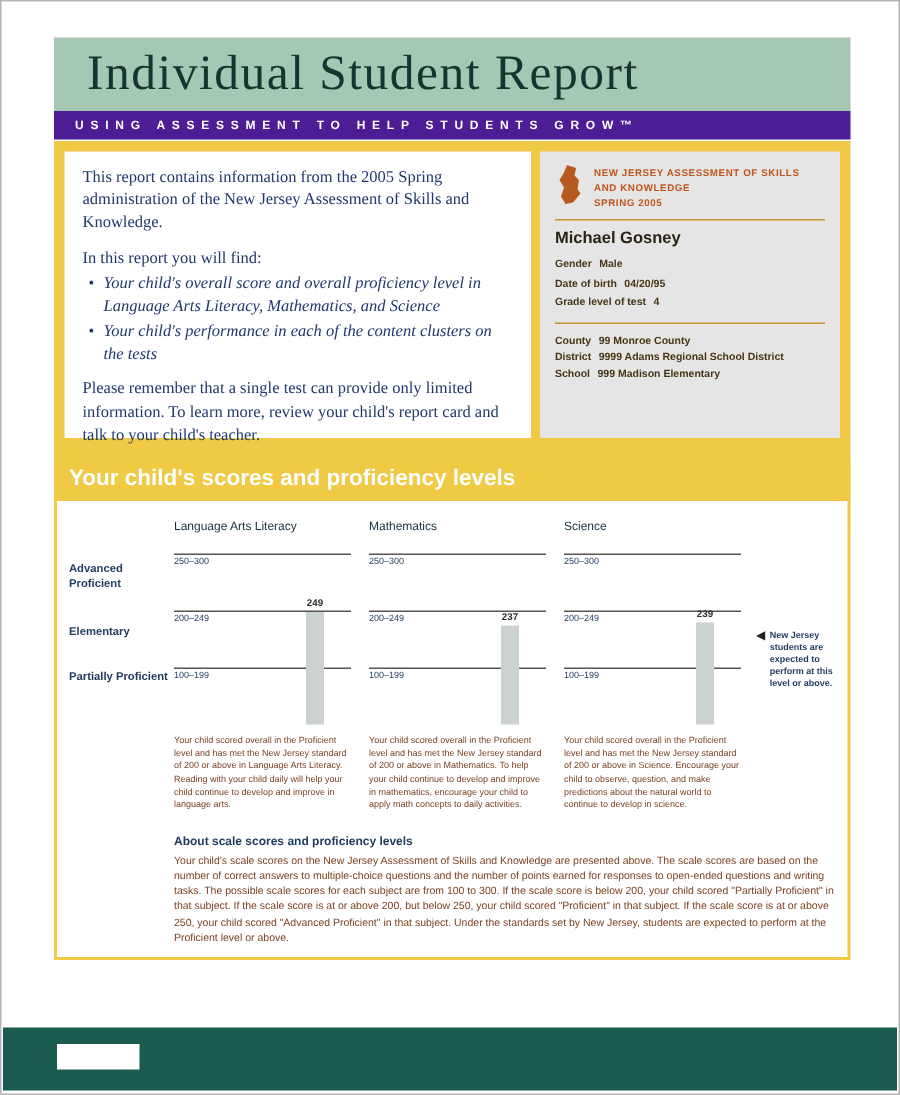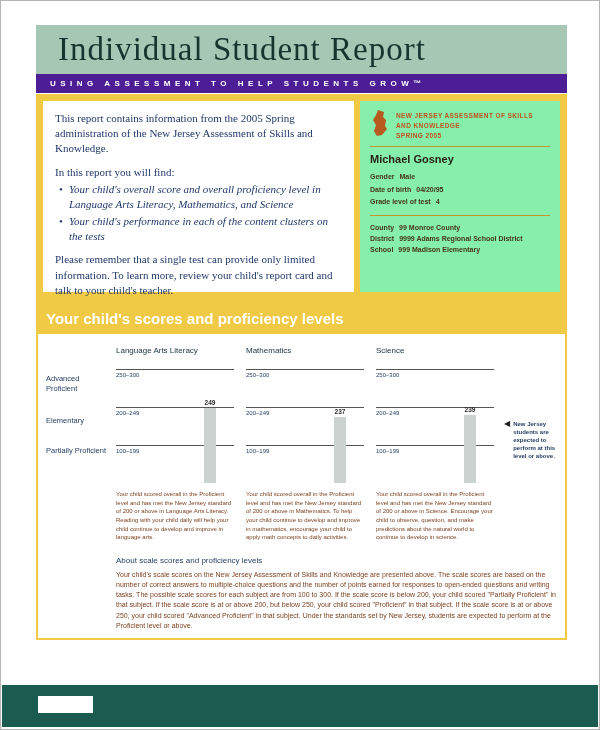--- a/index.html
+++ b/index.html
@@ -18,39 +18,39 @@
   .top-gold{position:absolute;left:35px;top:93px;width:531px;height:261px;background:#f0c945}
   .intro-box{position:absolute;left:7px;top:7px;width:311px;height:191px;background:#ffffff;
     padding:10px 12px;box-sizing:border-box;font-family:"Liberation Serif",serif;
     font-size:11px;line-height:1.38;color:#20386b}
   .intro-box p{margin:0 0 8px 0}
   .intro-box p.lead-in{margin-bottom:2px}
   .intro-box ul{margin:0 0 8px 4px;padding:0}
   .intro-box li{list-style:none;position:relative;padding-left:10px;font-style:italic;margin-bottom:2px}
   .intro-box li::before{content:"\2022";position:absolute;left:0;font-style:normal}
 
-  .student-panel{position:absolute;left:324px;top:7px;width:200px;height:191px;background:#86efac;
+  .student-panel{position:absolute;left:324px;top:7px;width:200px;height:191px;background:#e5e5e5;
     padding:8px 10px;box-sizing:border-box;color:#3b2f14}
   .panel-head{display:flex;align-items:flex-start}
   .nj-icon{flex:0 0 auto;margin-right:7px}
   .program{font-size:6.5px;font-weight:bold;color:#c0541b;line-height:1.5;letter-spacing:.4px;padding-top:2px}
   .program .season{display:block}
   .panel-divider{border:0;border-top:1px solid #c4952b;margin:6px 0}
   .student-name{font-size:11px;font-weight:bold;color:#2b2416;margin:4px 0 6px 0}
   .field{font-size:7px;font-weight:bold;line-height:1.8;color:#463516}
   .field .fl{margin-right:5px}
   .loc .field{line-height:1.6}
 
   
   .scores-band{position:absolute;left:35px;top:306px;width:531px;height:29px;background:#f0c945}
   .scores-band span{display:block;padding-left:10px;color:#ffffff;font-size:15px;font-weight:bold;line-height:23px}
 
   .chart-box{position:absolute;left:35px;top:331px;width:531px;height:308px;background:#ffffff;
     border:2px solid #f0c945;box-sizing:border-box}
-  .level-label{position:absolute;left:8px;width:66px;font-size:7.5px;font-weight:normal;color:#1f3a5f;line-height:1.3}
+  .level-label{position:absolute;left:8px;width:66px;font-size:7.5px;font-weight:bold;color:#1f3a5f;line-height:1.3}
   .lv-adv{top:40px}
   .lv-pro{top:82px}
   .lv-par{top:112px}
 
   .col{position:absolute;top:12px;width:118px}
   .col-0{left:78px}.col-1{left:208px}.col-2{left:338px}
   .col-header{font-size:8px;font-weight:normal;color:#17323f;height:21px}
   .band-stack{position:absolute;top:23px;left:0;width:118px;height:114px}
   .band{height:38px;box-sizing:border-box;border-top:1px solid #555}
   .band .rng{display:block;font-size:6px;color:#1f3a5f;padding-top:2px}
@@ -60,21 +60,21 @@
     font-size:6.5px;font-weight:bold;color:#2b2b2b}
 
   .expect-note{position:absolute;left:466px;top:86px;width:62px;display:flex;align-items:flex-start}
   .expect-note .arrow{font-size:8px;color:#222;margin-right:3px;line-height:1}
   .expect-note .txt{font-size:6px;font-weight:bold;color:#1f3a5f;line-height:1.35}
 
   .col-note{position:absolute;top:156px;width:118px;font-size:6px;line-height:1.45;color:#7c4222}
   .note-0{left:78px}.note-1{left:208px}.note-2{left:338px}
 
   .about{position:absolute;left:78px;top:222px;width:447px}
-  .about h3{margin:0;font-size:8px;font-weight:normal;color:#1f3a5f}
+  .about h3{margin:0;font-size:8px;font-weight:bold;color:#1f3a5f}
   .about p{margin:5px 0 0 0;font-size:7px;line-height:1.45;color:#7c4222}
 
   
   .footer{position:absolute;left:1px;right:1px;bottom:2px;height:42px;background:#1b5b50}
   .footer-logo{position:absolute;left:36px;top:11px;width:55px;height:17px;background:#ffffff}
 </style>
 </head>
 <body>
 
 <div class="page">

